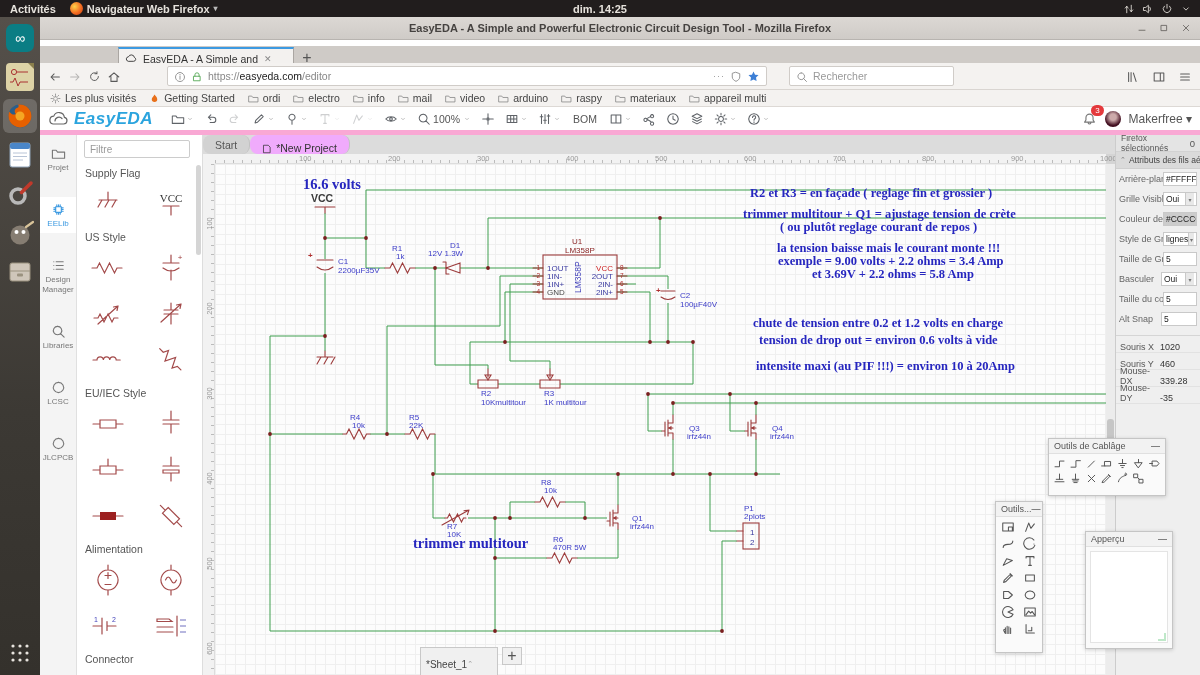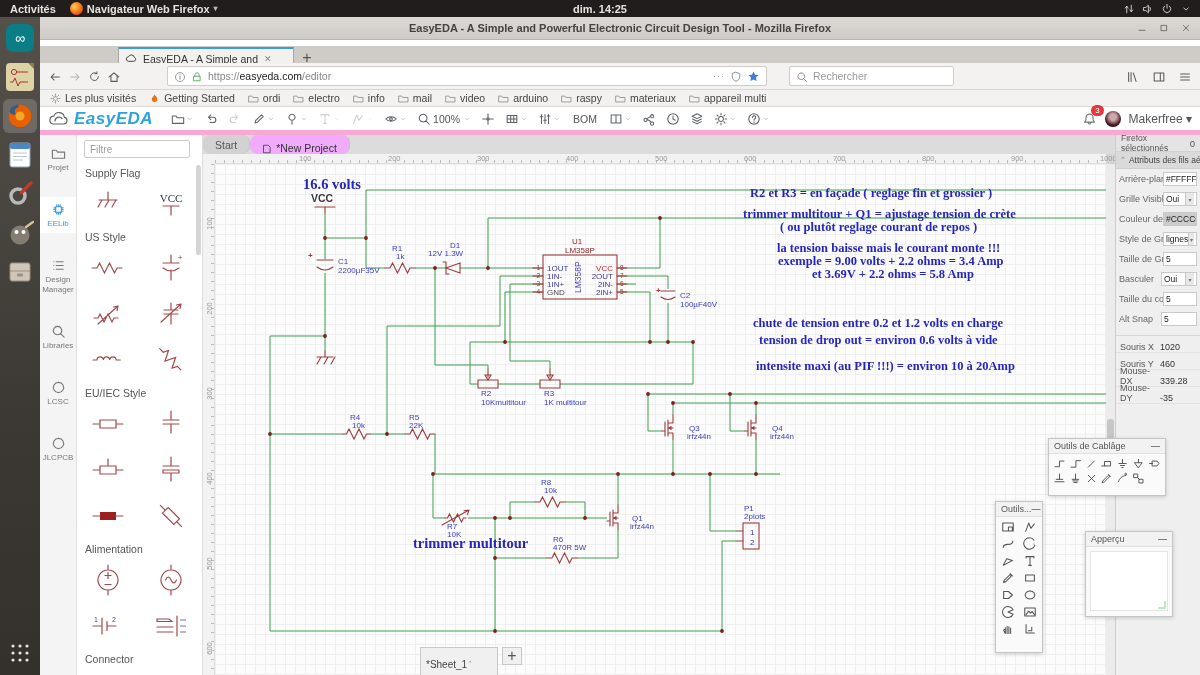--- a/index.html
+++ b/index.html
@@ -1128,21 +1128,21 @@
                 <path d="M5,13 V6.5 M7,13 V5 M9,13 V5.5 M11,13 V7 M5,9 c-1.5,-1 -2.5,0 -1.5,1.5 L5,13"></path>
               </svg>
             </span>
             <span class="tool">
               <svg class="ic " viewBox="0 0 16 16" width="14" height="14">
                 <path d="M3.5,3 V12.5 H13 M6,10 h4 v-4"></path>
               </svg>
             </span>
           </div>
       </div>
-      <div class="fpanel" style="left:1045px;top:396px;width:88px;height:86px;text-align:right;">
+      <div class="fpanel" style="left:1045px;top:396px;width:88px;height:118px;text-align:right;">
         <div class="fp-title">
             <span>Apperçu</span>
             <span class="fp-min">—</span>
           </div>
         <div id="preview-body">
             <div class="rsz"></div>
           </div>
       </div>
     </div>
   </div>

